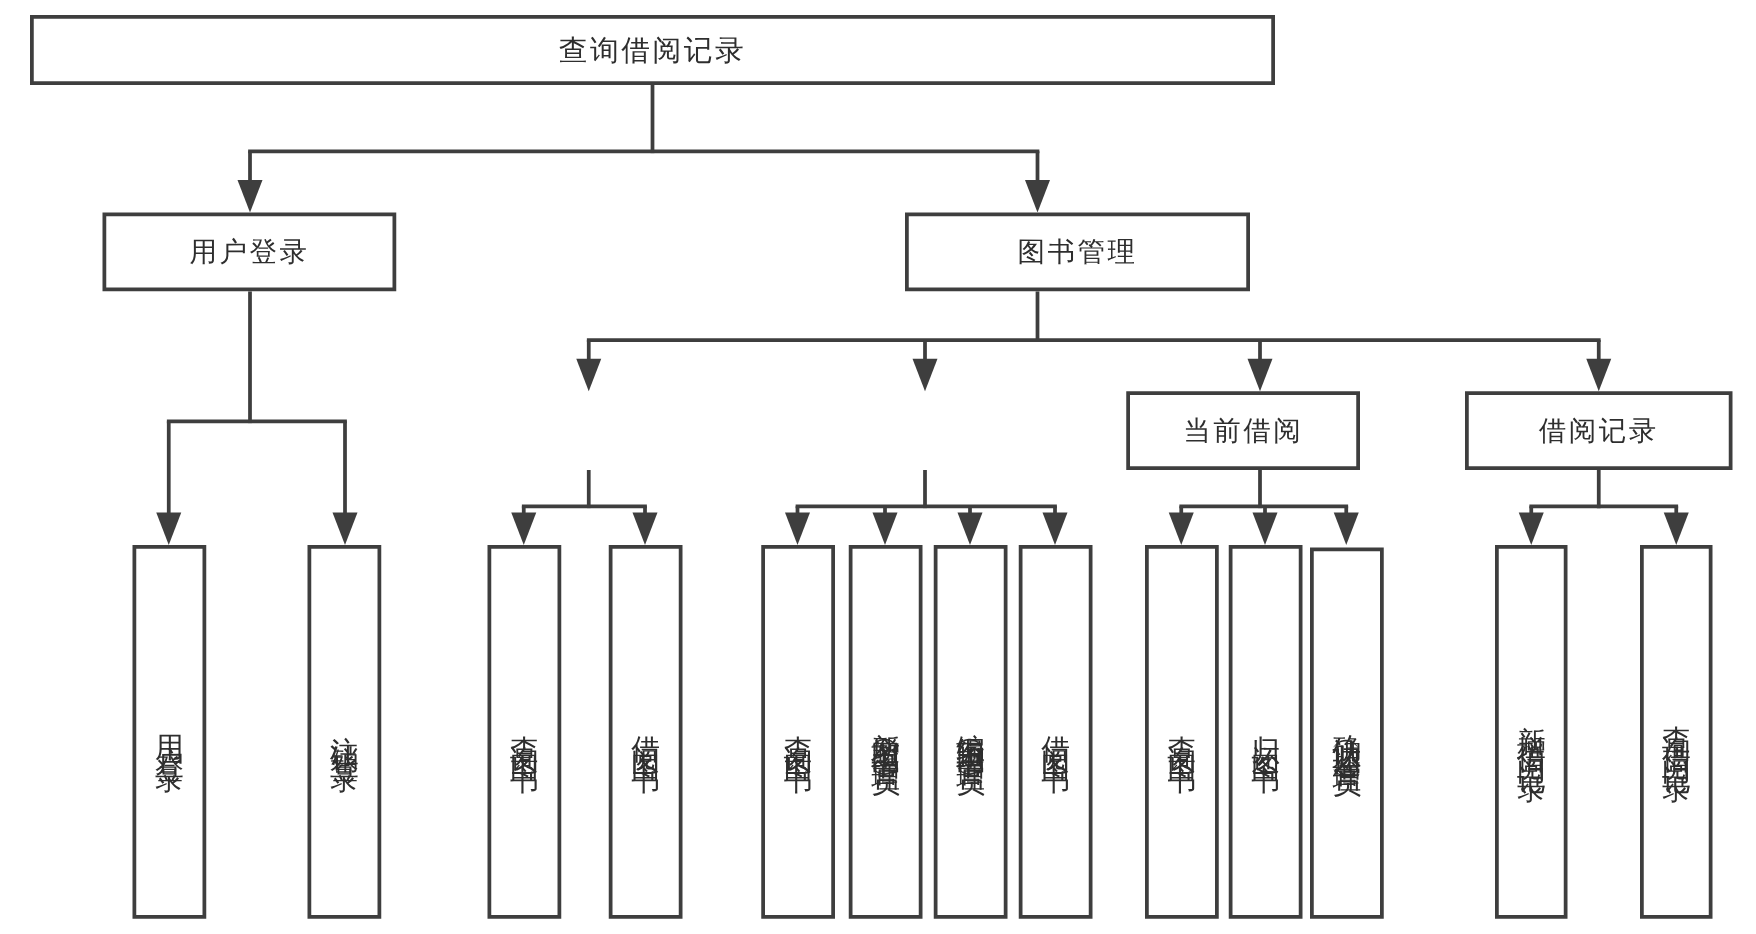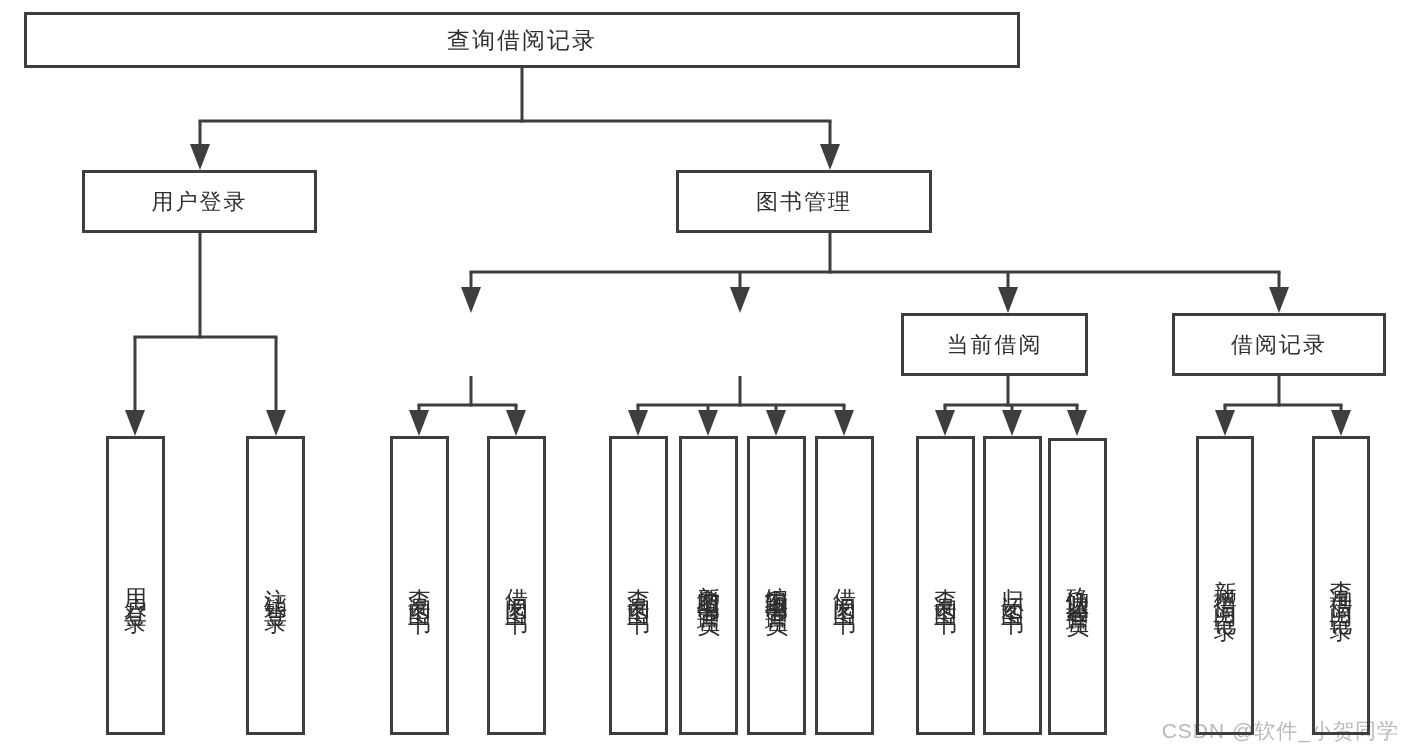--- a/index.html
+++ b/index.html
@@ -126,21 +126,21 @@
     </g>
   </svg>
 
   <div class="node title" style="left:24px;top:12px;width:996px;height:56px">
     <span>查询借阅记录</span>
   </div>
 
   <div class="node" style="left:82px;top:170px;width:235px;height:63px">
     <span>用户登录</span>
   </div>
-  <div class="node" style="left:676px;top:170px;width:256px;height:63px">
+  <div class="node" style="left:724px;top:170px;width:276px;height:63px">
     <span>图书管理</span>
   </div>
 
   <div class="node" style="left:901px;top:313px;width:187px;height:63px">
     <span>当前借阅</span>
   </div>
   <div class="node" style="left:1172px;top:313px;width:214px;height:63px">
     <span>借阅记录</span>
   </div>
 
@@ -181,14 +181,13 @@
     <span>确认归还（管理员）</span>
   </div>
 
   <div class="node v" style="left:1196px;top:436px;width:58px;height:299px">
     <span>新增借阅记录</span>
   </div>
   <div class="node v" style="left:1312px;top:436px;width:58px;height:299px">
     <span>查询借阅记录</span>
   </div>
 
-  <div class="watermark">CSDN @软件_小贺同学</div>
 </div>
 
 </body></html>

